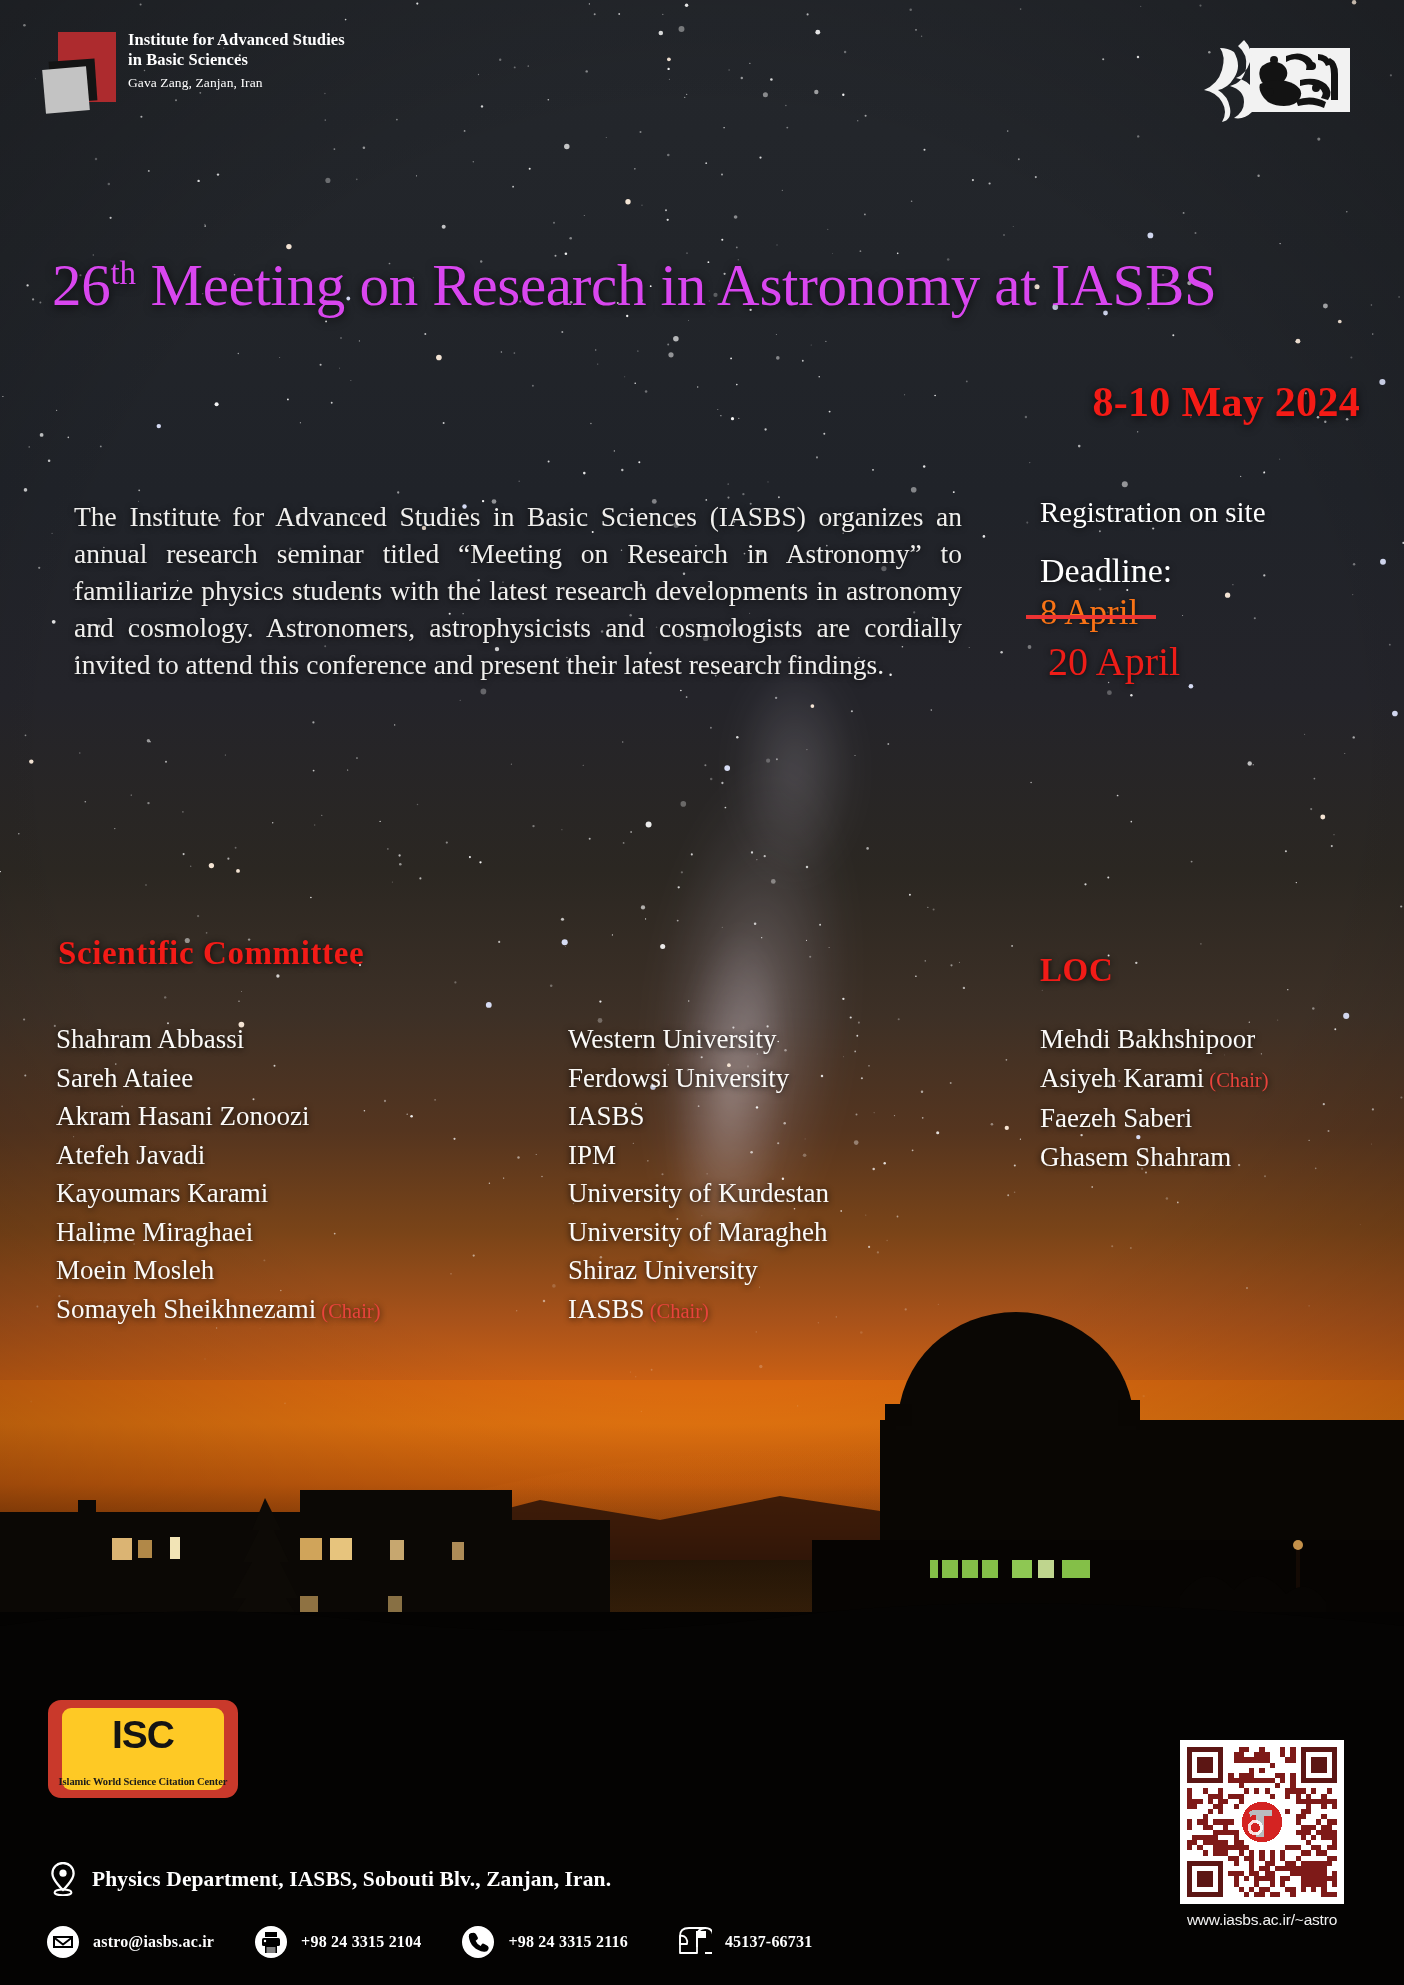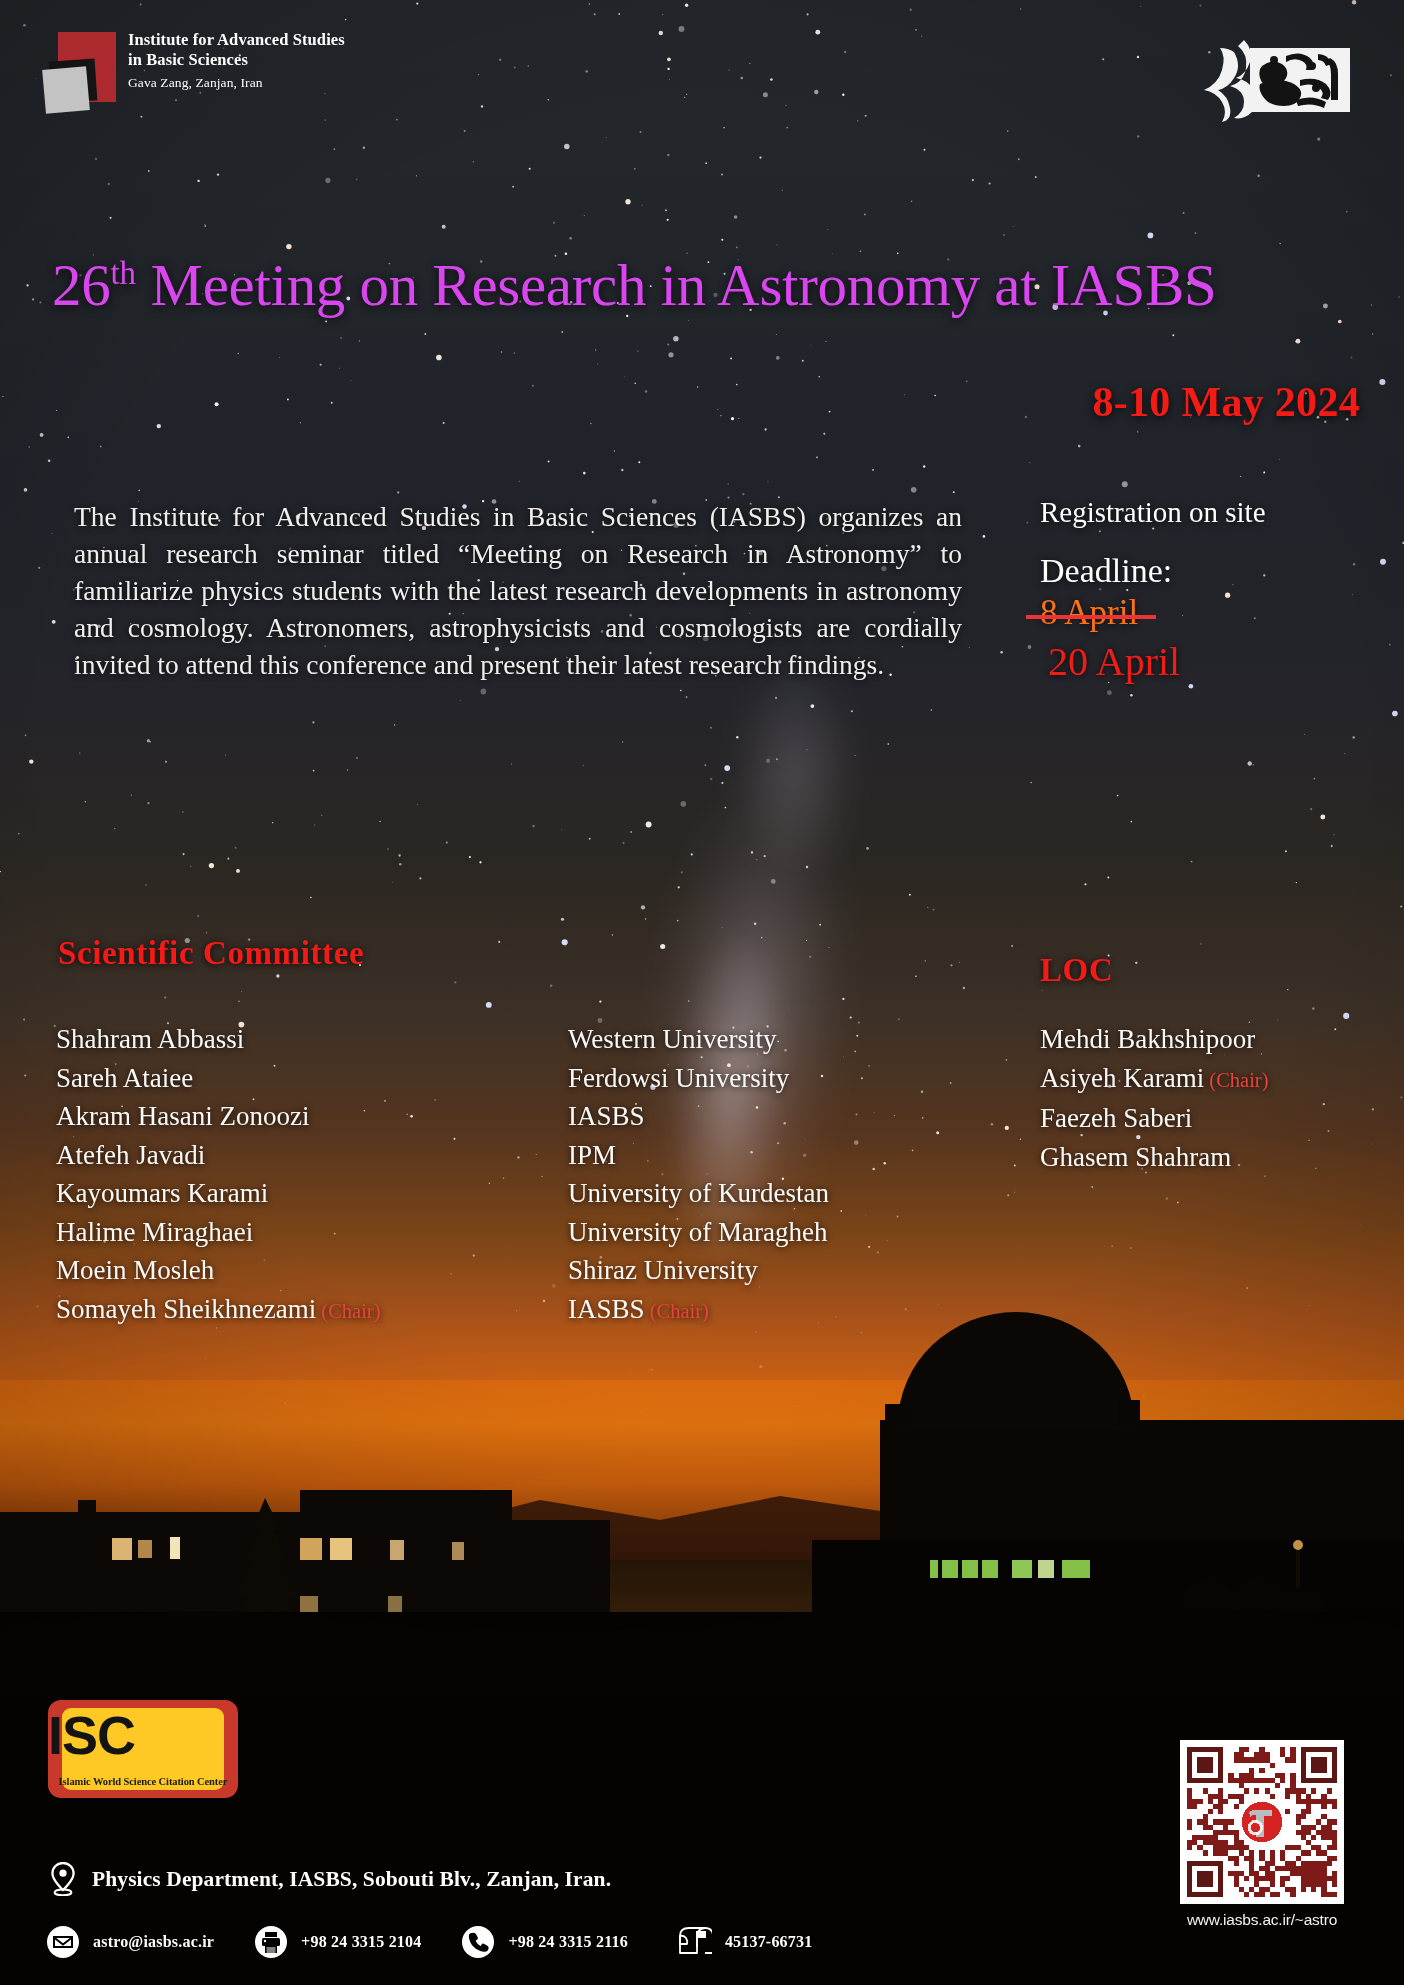--- a/index.html
+++ b/index.html
@@ -112,23 +112,23 @@
   #sc-names{left:56px;top:1020px;}
   #sc-affils{left:568px;top:1020px;}
   #loc-names{left:1040px;top:1020px;}
   .chair{color:#e8433c;font-size:20.5px;}
 
   
   #isc{position:absolute;left:48px;top:1700px;width:190px;height:98px;}
   .isc-outer{position:absolute;inset:0;background:#c9392b;border-radius:13px;}
   .isc-inner{position:absolute;left:14px;top:8px;right:14px;bottom:8px;
              background:#fec925;border-radius:9px;}
-  .isc-word{position:absolute;left:0;right:0;top:4px;
+  .isc-word{position:absolute;left:0;right:0;top:4px;text-align:center;
             font-family:"Liberation Sans",sans-serif;font-weight:bold;
-            font-size:54px;line-height:62px;color:#141414;letter-spacing:-1px;}
+            font-size:39px;line-height:62px;color:#141414;letter-spacing:-1px;}
   .isc-sub{position:absolute;left:0;right:0;bottom:11px;text-align:center;
            font-family:"Liberation Serif",serif;font-weight:bold;
            font-size:10.5px;color:#1a1a1a;letter-spacing:-.1px;}
 
   
   #qrbox{position:absolute;left:1178px;top:1740px;width:168px;}
   #qr{width:150px;height:150px;background:#fff;padding:7px;margin:0 auto;
       box-sizing:content-box;}
   #qr svg{display:block;}
   #qr-url{margin-top:7px;text-align:center;color:#f2f2f2;font-size:15.5px;

